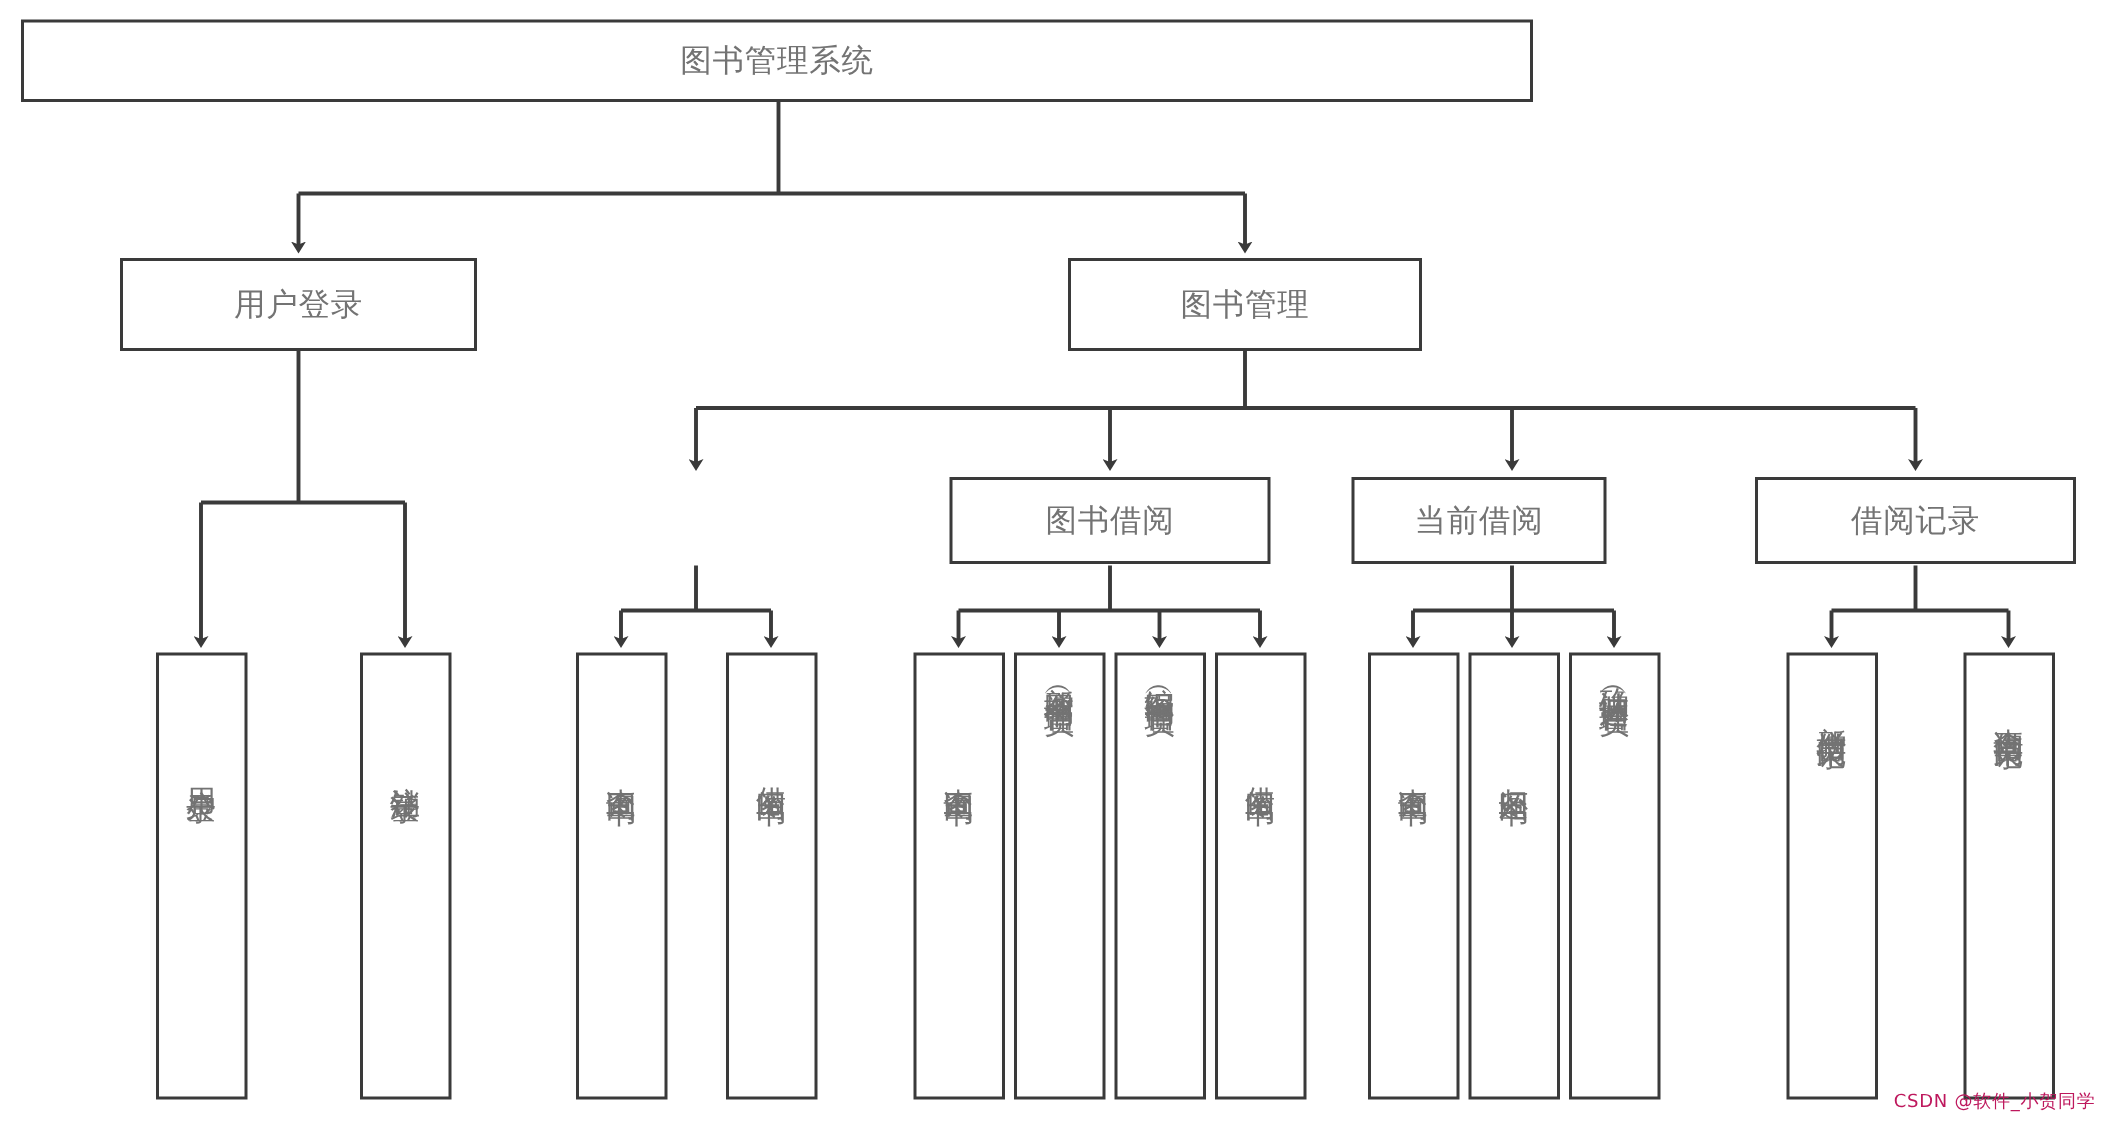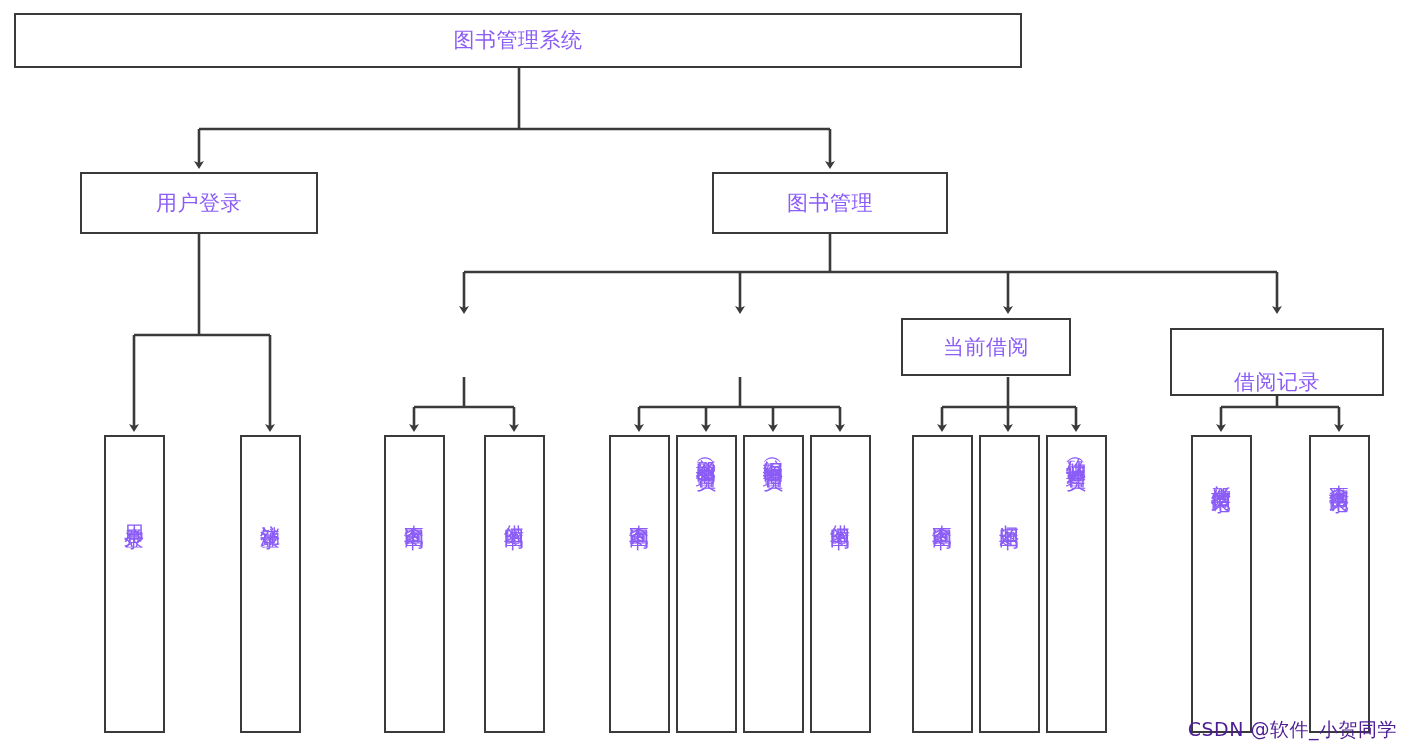--- a/index.html
+++ b/index.html
@@ -34,21 +34,21 @@
     display: flex;
     align-items: center;
     justify-content: center;
     color: #222222;
   }
   .node-label {
     font-size: 21px;
     line-height: 1.15;
     letter-spacing: 0.5px;
     white-space: nowrap;
-    color: #8b5cf6;
+    color: #737373;
   }
   .node.leaf {
     align-items: flex-start;
     justify-content: center;
     padding-top: 4px;
   }
   .node.leaf .node-label {
     writing-mode: vertical-rl;
     text-orientation: upright;
     font-size: 20px;
@@ -63,22 +63,22 @@
   .node.leaf.mid3 .node-label {
     margin-top: 28px;
   }
   .node.leaf.topaligned .node-label {
     margin-top: 2px;
   }
   #watermark {
     position: absolute;
     right: 8px;
     bottom: 4px;
-    font-size: 19px;
-    color: #4c1d95;
+    font-size: 12px;
+    color: #be185d;
     letter-spacing: 0.5px;
     white-space: nowrap;
     user-select: none;
   }
 </style>
 </head>
 <body>
 
 <div id="diagram-root">
 
@@ -137,24 +137,27 @@
     <span class="node-label">图书管理系统</span>
   </div>
 
   <div class="node" style="left:80px; top:172px; width:238px; height:62px;">
     <span class="node-label">用户登录</span>
   </div>
   <div class="node" style="left:712px; top:172px; width:236px; height:62px;align-items:center;">
     <span class="node-label">图书管理</span>
   </div>
 
+  <div class="node" style="left:633px; top:318px; width:214px; height:58px;">
+    <span class="node-label">图书借阅</span>
+  </div>
   <div class="node" style="left:901px; top:318px; width:170px; height:58px;">
     <span class="node-label">当前借阅</span>
   </div>
-  <div class="node" style="left:1170px; top:328px; width:214px; height:68px;align-items:flex-end;">
+  <div class="node" style="left:1170px; top:318px; width:214px; height:58px;">
     <span class="node-label">借阅记录</span>
   </div>
 
   <div class="node leaf mid" style="left:104px; top:435px; width:61px; height:298px;">
     <span class="node-label">用户登录</span>
   </div>
   <div class="node leaf mid" style="left:240px; top:435px; width:61px; height:298px;">
     <span class="node-label">注销登录</span>
   </div>
 

